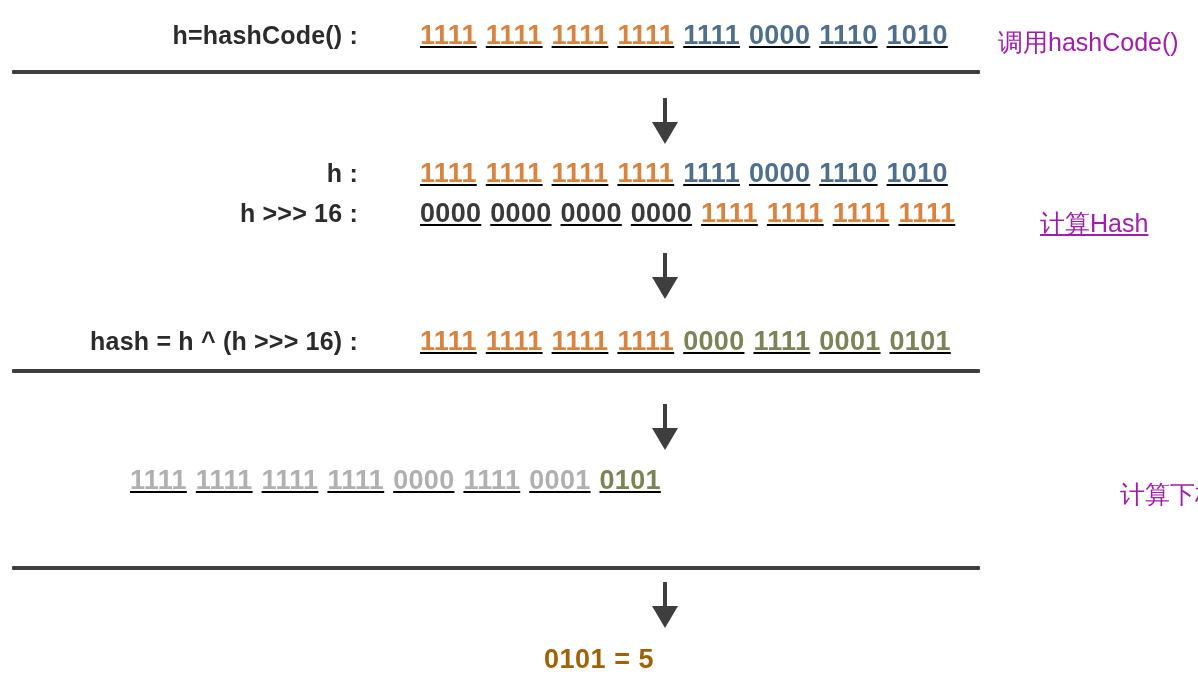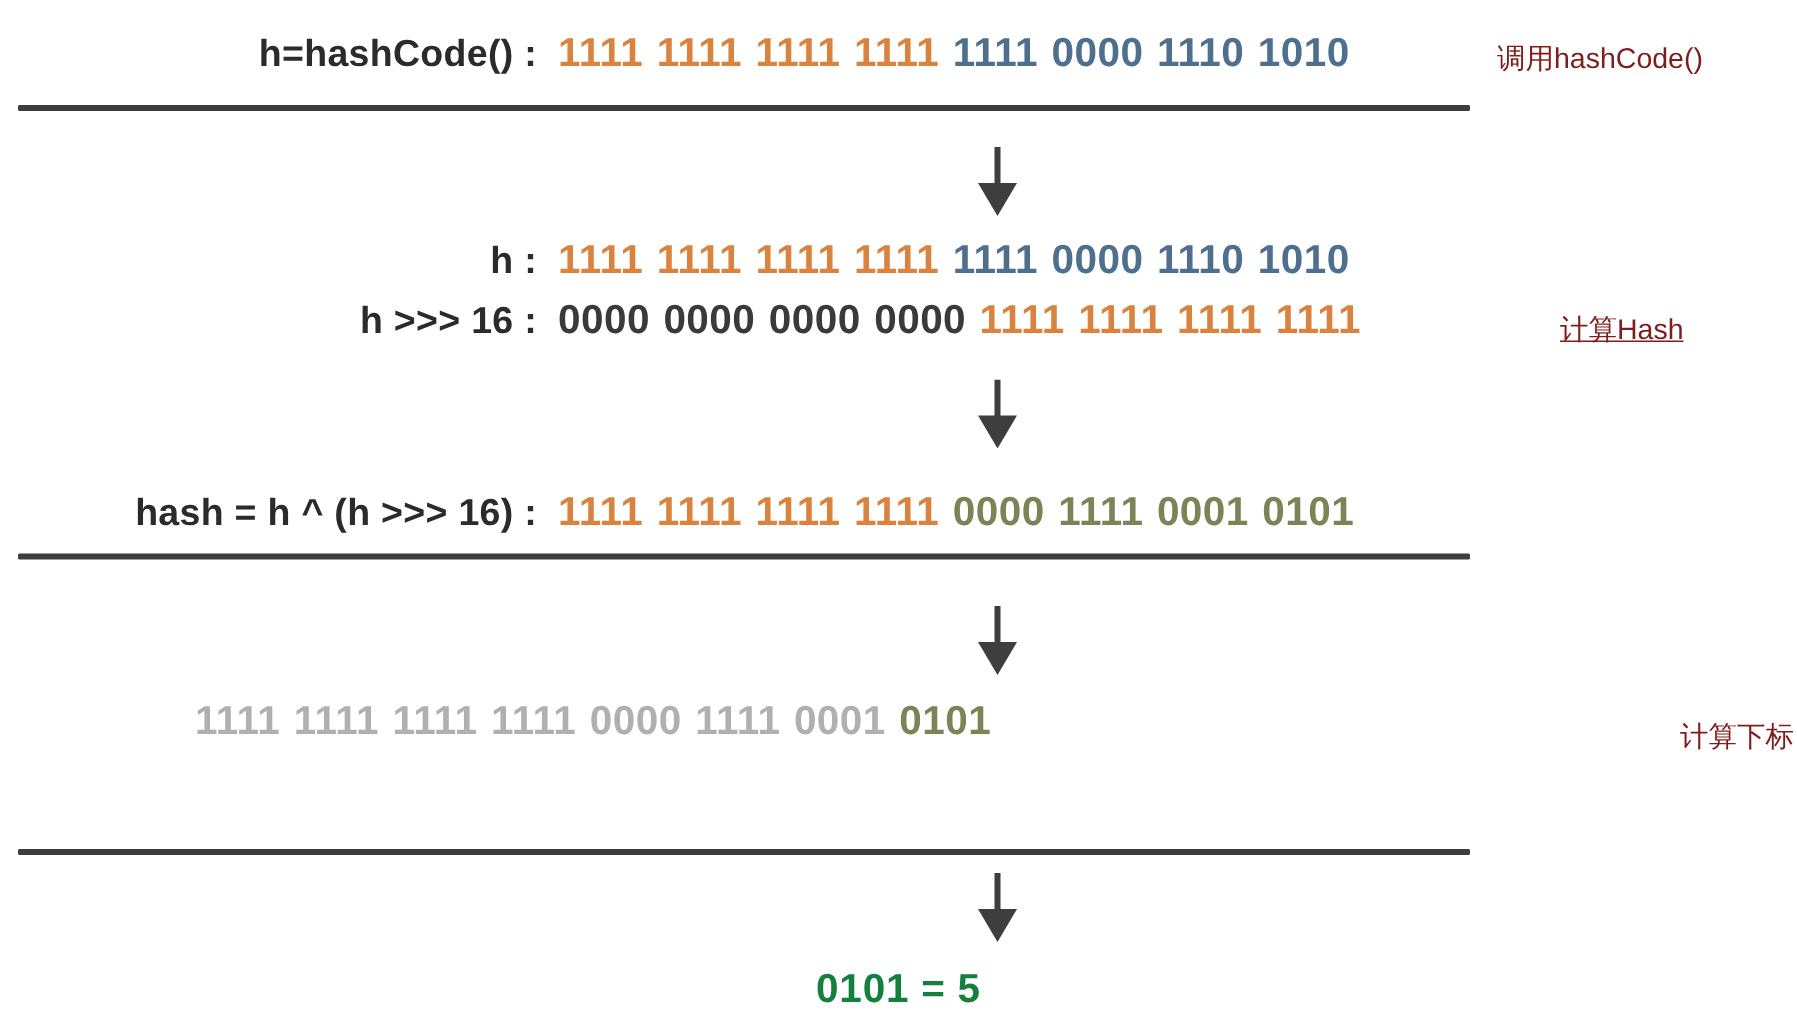--- a/index.html
+++ b/index.html
@@ -46,35 +46,37 @@
   .arrow.a2 { left: 645px; top: 253px; }
   .arrow.a3 { left: 645px; top: 404px; }
   .arrow.a4 { left: 645px; top: 582px; }
 
   
   .row {
     position: absolute;
     display: flex;
     align-items: baseline;
     white-space: nowrap;
+    gap: 48px;
   }
   .row .label {
     display: inline-block;
     text-align: right;
     color: #2b2b2b;
     font-size: 25px;
     font-weight: 700;
     letter-spacing: 0.2px;
   }
   .row .bits {
     display: inline-block;
     font-size: 27px;
     font-weight: 700;
     letter-spacing: 0.3px;
     margin-left: 14px;
+    text-decoration: underline;
   }
   .bits .grp { margin-right: 9px; }
   .bits .grp:last-child { margin-right: 0; }
 
   
   .c-orange { color: #d9833f; }
   .c-blue   { color: #4e708e; }
   .c-dark   { color: #3a3a3a; }
   .c-olive  { color: #7c8456; }
   .c-gray   { color: #b0b0b0; }
@@ -107,39 +109,39 @@
   }
   .row-and .two-lines .bits {
     display: block;
     margin-left: 0;
     line-height: 1.34;
   }
 
   
   .caption {
     position: absolute;
-    color: #7f1d1d;
-    font-size: 19px;
+    color: #a21caf;
+    font-size: 25px;
     font-weight: 400;
     white-space: nowrap;
   }
   .cap-1 { left: 998px; top: 26px; }
   .cap-2 { left: 1040px; top: 207px; text-decoration: underline; }
   .cap-3 { left: 1084px; top: 478px; margin-left: 36px; }
 
   
   .result {
     position: absolute;
     left: 0;
     top: 644px;
     width: 1198px;
     text-align: center;
   }
   .result .value {
-    color: #15803d;
+    color: #a16207;
     font-size: 27px;
     font-weight: 700;
     letter-spacing: 0.5px;
   }
 </style>
 </head>
 <body>
 
 <div class="canvas">
 

